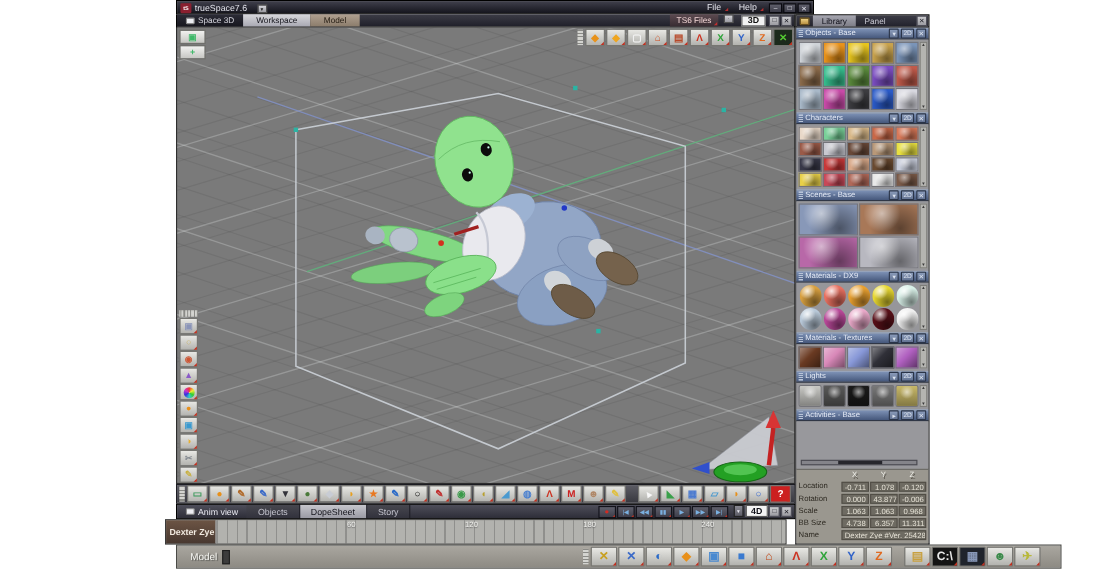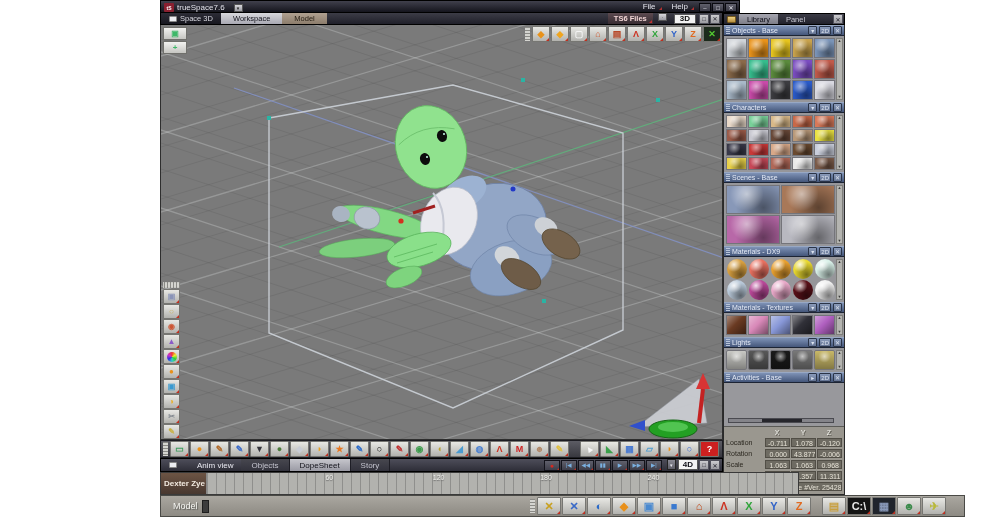--- a/index.html
+++ b/index.html
@@ -27,21 +27,21 @@
 
 
 .row2{background:linear-gradient(#3c3c46,#20202a);display:flex;align-items:stretch;font-size:7.5px;
   color:#d8d8e0;border:1px solid #000;border-top:none;z-index:5}
 .space-label{display:flex;align-items:center;gap:3px;padding:0 8px;background:linear-gradient(#2c2c36,#17171f);flex:none}
 .wsq{width:8px;height:6px;background:#ecedf2;border:1px solid #888;border-radius:1px;flex:none}
 .wstab{padding:0 12px;display:flex;align-items:center;background:linear-gradient(#70707a,#50505a);color:#d4d4de;white-space:nowrap}
 .wstab.active{background:linear-gradient(#d8d8dc,#a9a9b3);color:#14141c}
 .wstab.model{background:linear-gradient(#b0a090,#8c7d6c);color:#241c12}
 .ts6tab{margin-left:auto;display:flex;align-items:center;padding:0 6px;
-  background:linear-gradient(#5c4a50,#382c32);color:#f2d6d6;font-weight:bold;position:relative;white-space:nowrap}
+  background:linear-gradient(#5c4a50,#382c32);color:#f2d6d6;font-weight:normal;position:relative;white-space:nowrap}
 .ts6tab::after{content:"";position:absolute;right:1px;bottom:1px;border-left:3px solid transparent;border-bottom:3px solid #c03030}
 .view3d{background:#f2f2f2;color:#101010;font-weight:bold;font-size:8px;padding:0 5px;margin:0 2px;
   align-self:center;height:10px;display:flex;align-items:center;border:1px solid #5a5a5a}
 .smallbtn{width:10px;height:10px;background:linear-gradient(#cccccf,#9a9aa0);border:1px solid #50505a;
   color:#1c1c24;font-size:6px;display:flex;align-items:center;justify-content:center;margin-left:1px;align-self:center}
 
 
 .libtabs{background:linear-gradient(#3c3c46,#22222c);display:flex;align-items:center;font-size:7.5px;
   color:#c8c8d2;border:1px solid #000;z-index:5}
 .foldericon{width:9px;height:7px;background:linear-gradient(#ecd084,#b89040);border:1px solid #7a5c1c;border-radius:1px;margin:0 3px;flex:none}
@@ -94,21 +94,21 @@
 .grip-h{width:5px;height:14px;background:repeating-linear-gradient(#8a8a86 0 1px,#d4d4d0 1px 3px);margin:0 1px;flex:none;align-self:center}
 
 
 .bottombar{background:linear-gradient(#5c5c64,#38383f);display:flex;align-items:center;padding:0 1px;gap:1px;border:1px solid #1c1c22;z-index:5}
 .bottombar .icon-btn{width:19px;height:16px}
 .gap{margin-left:10px}
 
 
 .animbar{background:linear-gradient(#4e4e5a,#2e2e38);display:flex;align-items:stretch;font-size:8px;
   color:#e8e8f0;border:1px solid #000;z-index:5}
-.anim-label{display:flex;align-items:center;gap:20px;padding:0 8px;flex:none}
+.anim-label{display:flex;align-items:center;gap:3px;padding:0 8px;flex:none}
 .animtab{padding:0 10px;display:flex;align-items:center;color:#c4c4ce;background:linear-gradient(#47474f,#32323c);
   border-right:1px solid #1e1e26;white-space:nowrap}
 .animtab.active{background:linear-gradient(#c6c6cc,#9a9aa4);color:#12121a}
 .transport{margin-left:auto;display:flex;align-items:center;gap:1px;padding-right:2px}
 .tbtn{width:16px;height:11px;background:linear-gradient(#60606c,#3e3e4a);border:1px solid #13131b;
   color:#7ab0e0;font-size:5.5px;display:flex;align-items:center;justify-content:center;position:relative}
 .tbtn::after{content:"";position:absolute;right:0;bottom:0;border-left:2px solid transparent;border-bottom:2px solid #c03020}
 .tbtn.rec{color:#d42a22;font-size:7px}
 .mode4d{background:#f4f4f4;color:#0e0e16;font-weight:bold;font-size:8px;padding:0 4px;height:11px;
   display:flex;align-items:center;border:1px solid #5a5a5a;margin-left:2px}
@@ -486,21 +486,21 @@
       <span class="tbtn">▶|</span>
     </span>
   <span class="dropmini">▾</span>
   <span class="mode4d">4D</span>
   <span id="anim-controls" style="display:flex;align-items:center;margin-right:2px">
       <span class="smallbtn">□</span>
       <span class="smallbtn">✕</span>
     </span>
 </div>
 
-<div class="abs timeline" style="left:160px;top:472px;width:639px;height:23px">
+<div class="abs timeline" style="left:150px;top:472px;width:565px;height:23px">
   <div class="tl-row">
     <span class="tl-label">Dexter Zye</span>
     <div class="tl-ruler" id="ruler">
         <span class="tick-label" style="left: 118.4px;">60</span>
         <span class="tick-label" style="left: 225.8px;">120</span>
         <span class="tick-label" style="left: 333.2px;">180</span>
         <span class="tick-label" style="left: 440.6px;">240</span>
       </div>
   </div>
 </div>

